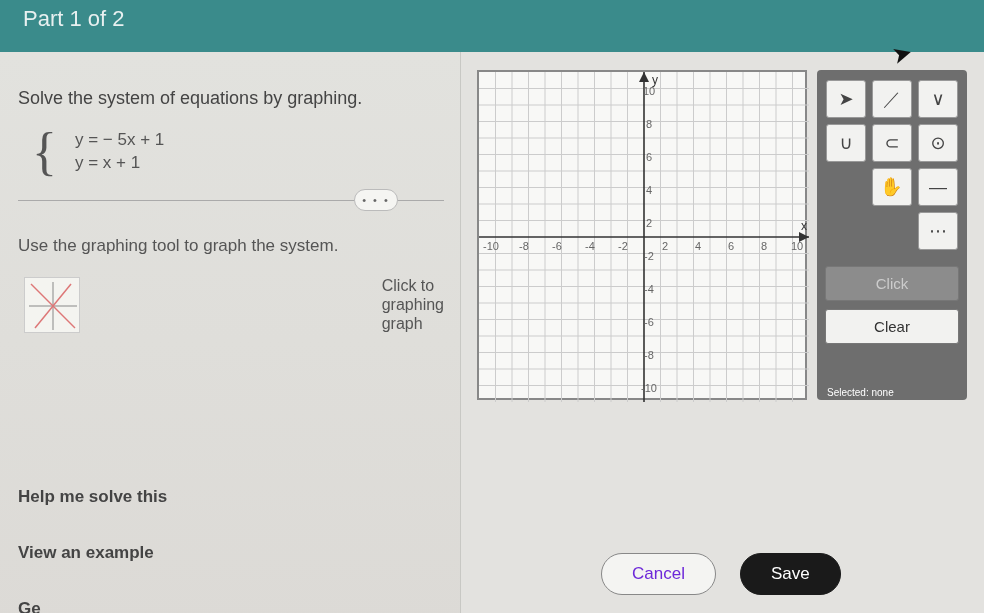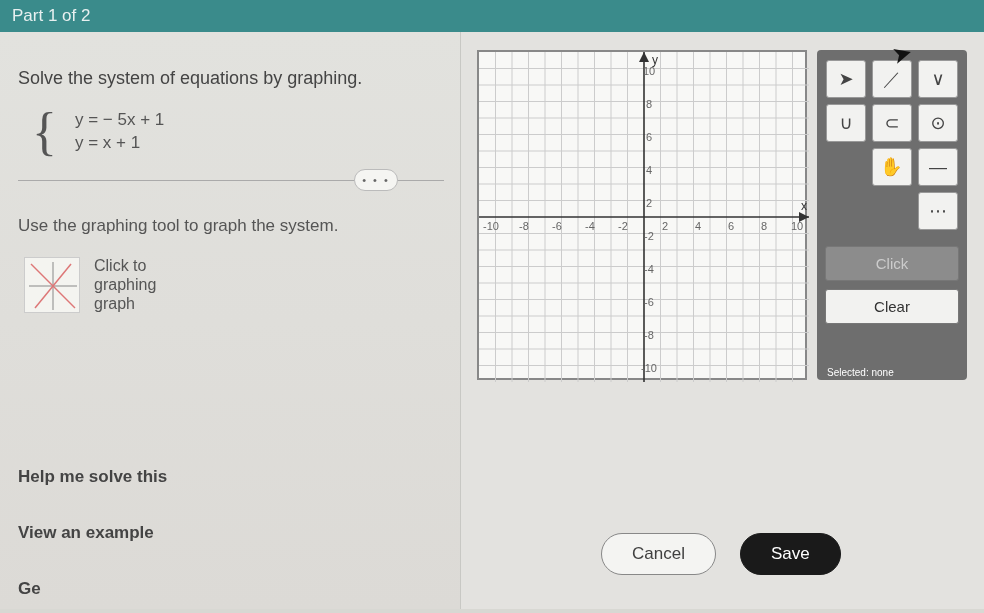--- a/index.html
+++ b/index.html
@@ -7,23 +7,23 @@
     width: 984px;
     height: 613px;
     font-family: Arial, Helvetica, sans-serif;
     background: #d8d8d3;
     overflow: hidden;
     position: relative;
   }
   .header-bar {
     background: #3a8b8b;
     color: #e8f0f0;
-    padding: 6px 12px 10px;
-    font-size: 17px;
-    height: 32px;
+    padding: 6px 23px 10px;
+    font-size: 22px;
+    height: 52px;
   }
   .main {
     display: flex;
     height: calc(100% - 36px);
   }
   .left-panel {
     width: 460px;
     padding: 36px 16px 0 18px;
     background: linear-gradient(180deg, #e2e2de 0%, #dcdad6 100%);
     position: relative;
@@ -72,20 +72,21 @@
   .instruction {
     color: #555;
     font-size: 17px;
     margin: 16px 0 20px;
   }
   .enlarge-row {
     display: flex;
     align-items: center;
     gap: 14px;
     margin-left: 6px;
+    justify-content: space-between;
   }
   .thumb {
     width: 56px;
     height: 56px;
     background: #f4f4f0;
     border: 1px solid #ccc;
     position: relative;
   }
   .thumb svg { position: absolute; top:0; left:0; }
   .enlarge-text { color: #555; font-size: 16px; line-height: 1.2; }
@@ -176,21 +177,21 @@
     left: 140px;
     display: flex;
     gap: 24px;
   }
   .btn-oval {
     border-radius: 22px;
     padding: 10px 30px;
     font-size: 17px;
     border: 1px solid #888;
   }
-  .btn-cancel { background: #f4f4f2; color: #404040; }
+  .btn-cancel { background: #f4f4f2; color: #6d28d9; }
   .btn-save { background: #1a1a1a; color: #fff; border-color:#1a1a1a; }
   .cursor-arrow {
     position: absolute;
     top: 40px;
     right: 72px;
     font-size: 24px;
     color: #111;
     transform: rotate(-15deg);
   }
 </style>

